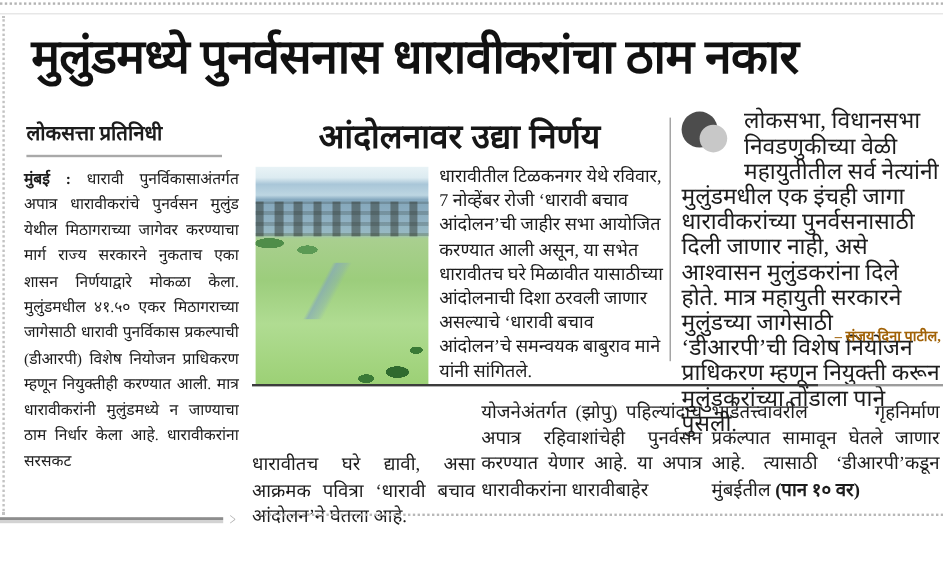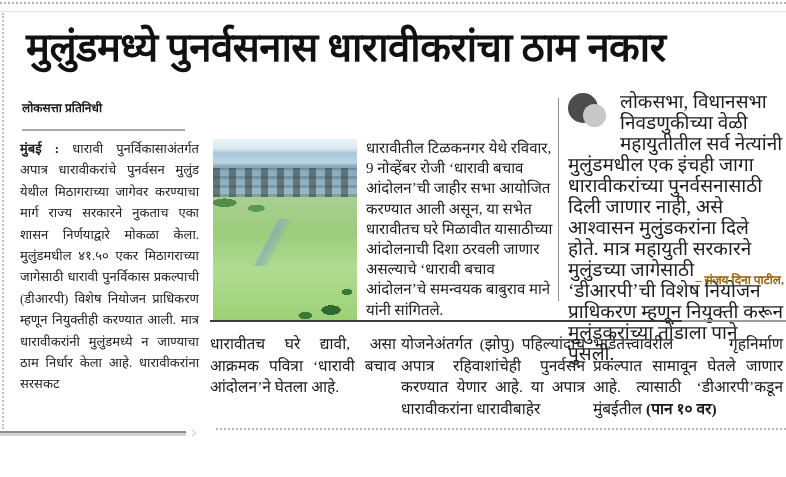--- a/index.html
+++ b/index.html
@@ -7,21 +7,21 @@
           font-family:"Liberation Serif","DejaVu Serif",serif;color:#1c1c1c;}
 
   
   .rule-top-dotted{position:absolute;left:0;top:2px;width:786px;border-top:2px dotted #b3b3b3;}
   .rule-top-gray{position:absolute;left:0;top:11px;width:786px;height:1px;background:#e2e2e2;}
   .rule-left-dotted{position:absolute;left:2px;top:13px;height:416px;border-left:2px dotted #c2c2c2;}
 
   .headline{position:absolute;left:26px;top:20px;width:752px;font-size:40px;font-weight:700;
             line-height:1.4;white-space:nowrap;letter-spacing:-0.5px;color:#111;}
 
-  .byline{position:absolute;left:22px;top:99px;font-size:12px;font-weight:700;}
+  .byline{position:absolute;left:22px;top:99px;font-size:17px;font-weight:700;}
   .byline-rule{position:absolute;left:22px;top:129px;width:163px;height:2px;background:#a9a9a9;}
 
   .leadcol{position:absolute;left:20px;top:138px;width:179px;font-size:13px;line-height:21.4px;
            text-align:justify;}
   .leadcol b{font-weight:700;}
 
   
   .box-heading{position:absolute;left:213px;top:93px;width:340px;text-align:center;
                font-size:28px;font-weight:700;color:#161616;
                font-family:"Liberation Sans","DejaVu Sans",sans-serif;}
@@ -55,21 +55,21 @@
   .quote-attr{position:absolute;left:568px;top:271px;width:216px;text-align:right;
               color:#a16207;font-weight:700;font-size:12px;
               font-family:Liberation Serif, serif;}
   .quote-desig{position:absolute;left:568px;top:295px;width:216px;text-align:right;font-size:15px;}
 
   .hrule{position:absolute;left:210px;top:320px;width:576px;height:2px;
          background:linear-gradient(to right,#3c3c3c 0,#3c3c3c 472px,#9c9c9c 472px);}
 
   
   .cont{position:absolute;top:333px;font-size:15.5px;line-height:21.6px;text-align:justify;}
-  .cont-1{left:210px;width:186px;}
+  .cont-1{left:210px;width:186px;margin-top:44px;}
   .cont-2{left:401px;width:184px;}
   .cont-3{left:593px;width:190px;}
   .cont .para2{text-indent:18px;text-align:justify;text-align-last:justify;}
   .jump{font-weight:700;}
 
   
   .bottom-bar{position:absolute;left:0;top:431px;width:186px;height:5px;
               background:linear-gradient(to bottom,#8d8d8d 0 2px,#d3d3d3 2px 100%);}
   .curl{position:absolute;left:188px;top:424px;width:20px;height:14px;color:#ababab;font-size:13px;
         font-family:"DejaVu Sans",sans-serif;}
@@ -87,28 +87,29 @@
   <div class="headline">मुलुंडमध्ये पुनर्वसनास धारावीकरांचा ठाम नकार</div>
 
   <div class="byline">लोकसत्ता प्रतिनिधी</div>
   <div class="byline-rule"></div>
 
   <div class="leadcol">
     <b>मुंबई :</b>
     <span>धारावी पुनर्विकासाअंतर्गत अपात्र धारावीकरांचे पुनर्वसन मुलुंड येथील मिठागराच्या जागेवर करण्याचा मार्ग राज्य सरकारने नुकताच एका शासन निर्णयाद्वारे मोकळा केला. मुलुंडमधील ४१.५० एकर मिठागराच्या जागेसाठी धारावी पुनर्विकास प्रकल्पाची (डीआरपी) विशेष नियोजन प्राधिकरण म्हणून नियुक्तीही करण्यात आली. मात्र धारावीकरांनी मुलुंडमध्ये न जाण्याचा ठाम निर्धार केला आहे. धारावीकरांना सरसकट</span>
   </div>
 
+  <div class="box-heading">आंदोलनावर उद्या निर्णय</div>
 
   <div class="photo">
     <div class="ph-structures"></div>
     <div class="ph-stream"></div>
     <div class="ph-bushes"></div>
   </div>
 
-  <div class="boxtext">धारावीतील टिळकनगर येथे रविवार, 9 नोव्हेंबर रोजी ‘धारावी बचाव आंदोलन’ची जाहीर सभा आयोजित करण्यात आली असून, या सभेत धारावीतच घरे मिळावीत यासाठीच्या आंदोलनाची दिशा ठरवली जाणार असल्याचे ‘धारावी बचाव आंदोलन’चे समन्वयक बाबुराव माने यांनी सांगितले.</div>
+  <div class="boxtext">धारावीतील टिळकनगर येथे रविवार, 7 नोव्हेंबर रोजी ‘धारावी बचाव आंदोलन’ची जाहीर सभा आयोजित करण्यात आली असून, या सभेत धारावीतच घरे मिळावीत यासाठीच्या आंदोलनाची दिशा ठरवली जाणार असल्याचे ‘धारावी बचाव आंदोलन’चे समन्वयक बाबुराव माने यांनी सांगितले.</div>
 
   <div class="vdivider"></div>
 
   <div class="quote">
     <span class="quote-icon">
       <span class="qi-dark"></span>
       <span class="qi-light"></span>
     </span>
     <span>लोकसभा, विधानसभा निवडणुकीच्या वेळी महायुतीतील सर्व नेत्यांनी मुलुंडमधील एक इंचही जागा धारावीकरांच्या पुनर्वसनासाठी दिली जाणार नाही, असे आश्वासन मुलुंडकरांना दिले होते. मात्र महायुती सरकारने मुलुंडच्या जागेसाठी ‘डीआरपी’ची विशेष नियोजन प्राधिकरण म्हणून नियुक्ती करून मुलुंडकरांच्या तोंडाला पाने पुसली.</span>
   </div>

